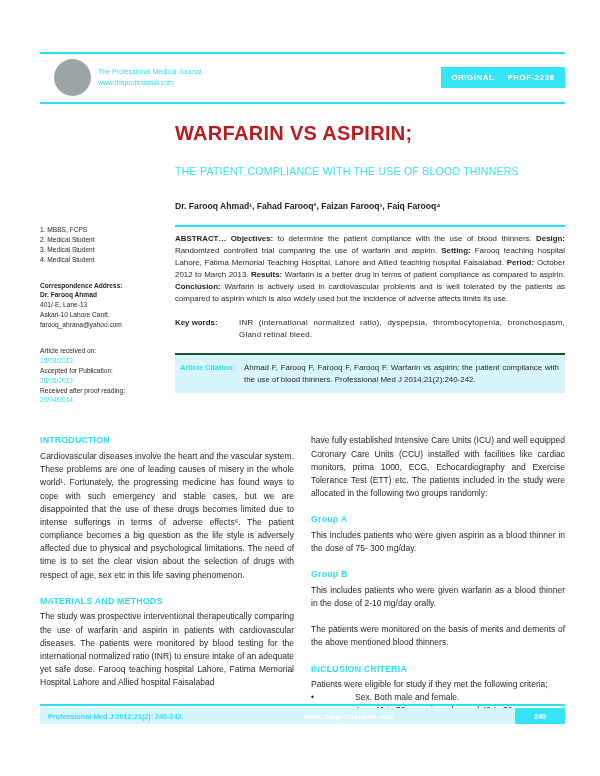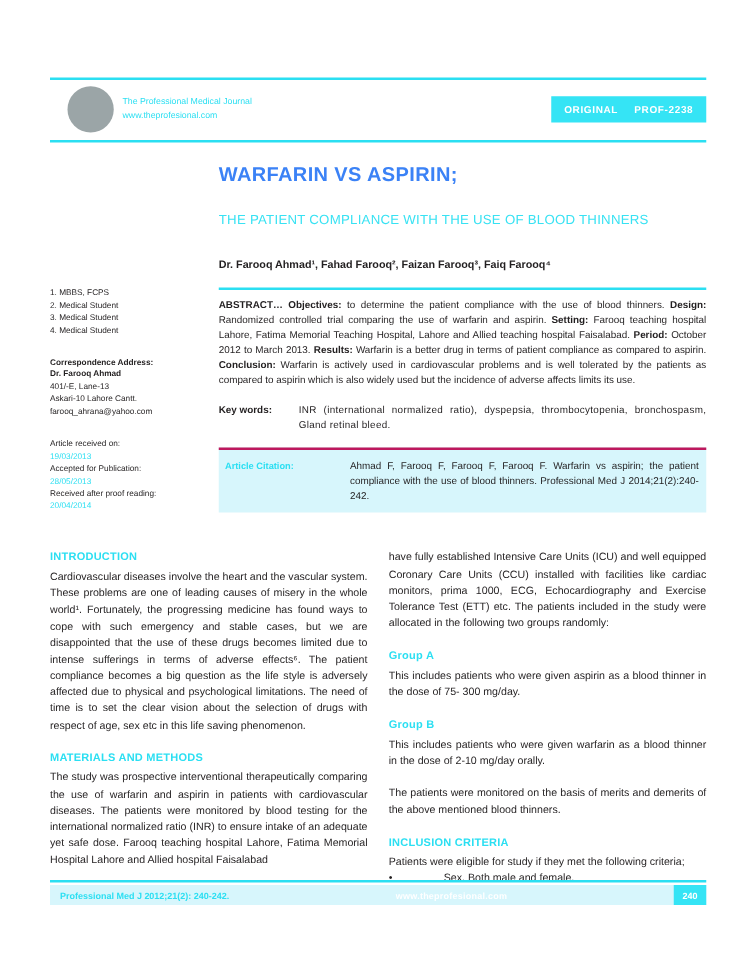--- a/index.html
+++ b/index.html
@@ -6,21 +6,21 @@
   html, body { background: #ffffff; }
   body { font-family: "Liberation Sans", "DejaVu Sans", sans-serif; color: #221f20; }
 
   .page {
     position: relative;
     width: 600px;
     height: 776px;
     background: #ffffff;
     overflow: hidden;
   }
-  .content { padding: 12px 35px 0 40px; }
+  .content { padding: 2px 35px 0 40px; }
 
   .rule { height: 2px; background: #2bdff2; }
   .rule-top { margin-top: 50px; }
 
   
   .header-row {
     display: flex;
     align-items: center;
     padding: 5px 0 6px 14px;
   }
@@ -48,22 +48,22 @@
     display: flex;
     align-items: center;
     justify-content: center;
     gap: 13px;
     padding: 0 9px;
   }
 
   
   .title-block { margin: 18px 0 0 135px; }
   .article-title {
-    color: #3b82f6;
-    font-size: 16px;
+    color: #b91c1c;
+    font-size: 20px;
     font-weight: bold;
     letter-spacing: 0.3px;
   }
   .article-subtitle {
     color: #38e2f3;
     font-size: 10.6px;
     letter-spacing: 0.2px;
     margin-top: 20px;
   }
   .authors {
@@ -95,26 +95,26 @@
     margin-top: 12px;
   }
   .keywords .lbl { font-weight: bold; }
   .keywords .val { text-align: justify; letter-spacing: 0.25px; }
 
   .citation-box {
     display: grid;
     grid-template-columns: 60px 1fr;
     column-gap: 4px;
     background: #d7f6fc;
-    border-top: 2px solid #be185d;
+    border-top: 2px solid #14532d;
     padding: 7px 6px 7px 5px;
     margin-top: 12px;
   }
   .citation-box .lbl { color: #2bdff2; font-weight: bold; font-size: 7.4px; }
-  .citation-box .val { text-align: justify; margin-left: 36px; }
+  .citation-box .val { text-align: justify; }
 
   
   .body-cols {
     display: grid;
     grid-template-columns: 1fr 1fr;
     column-gap: 17px;
     margin-top: 13px;
     font-size: 8.5px;
     line-height: 1.55;
   }
@@ -144,21 +144,21 @@
     align-items: center;
     font-size: 7.2px;
   }
   .footer-cite { color: #2bdff2; padding-left: 8px; font-weight: bold; }
   .footer-url { color: #ffffff; font-weight: bold; margin: 0 auto; letter-spacing: 0.2px; }
   .footer-page {
     background: #35e4f5;
     color: #ffffff;
     font-weight: bold;
     height: 16px;
-    width: 26px;
+    width: 50px;
     display: flex;
     align-items: center;
     justify-content: center;
   }
 </style>
 </head>
 <body>
 
 <div class="page">
   <div class="content">

